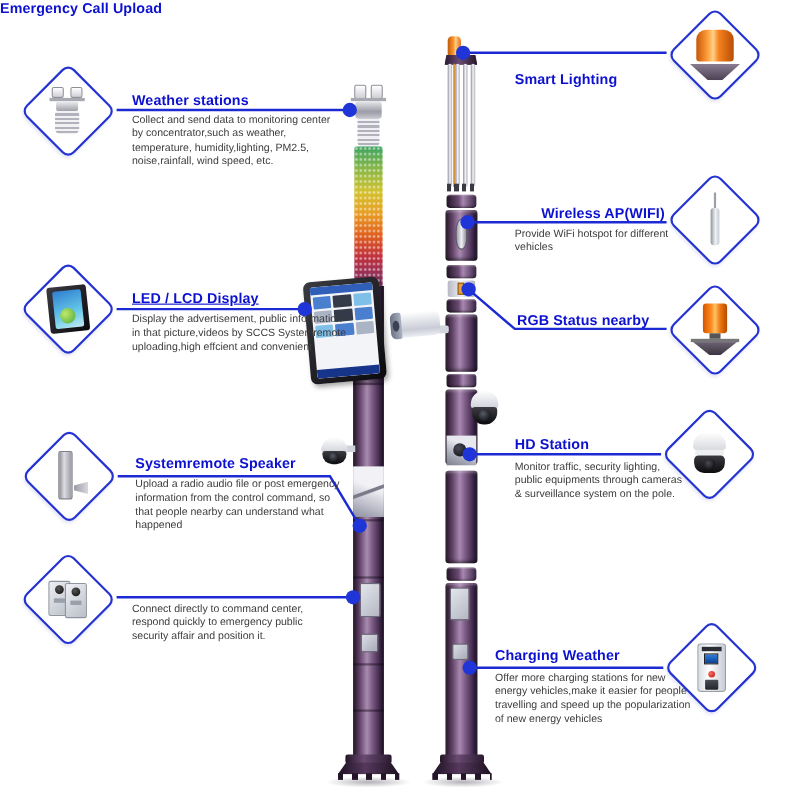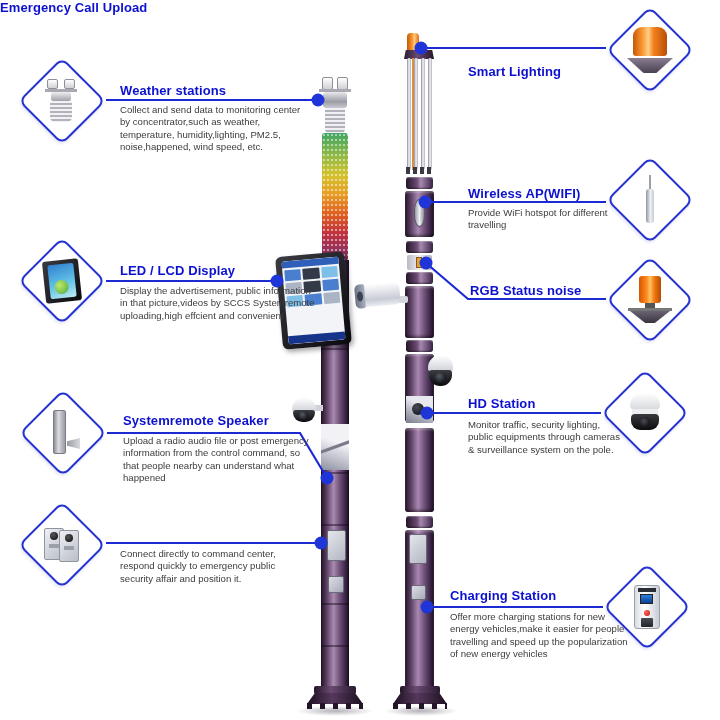--- a/index.html
+++ b/index.html
@@ -13,25 +13,25 @@
   
   .ftitle { position:absolute; z-index:7; font-size:13px; font-weight:bold; color:#0c10cf; letter-spacing:.1px; white-space:nowrap; }
   .fdesc  { position:absolute; z-index:7; font-size:9.6px; line-height:12.4px; color:#3c3c3c; }
 
   .diamond { position:absolute; z-index:8; width:62px; height:62px; background:#fff;
              border:2.4px solid #2433d2; border-radius:8px; transform:rotate(45deg);
              box-shadow:1px 2px 3px rgba(30,40,160,.12); }
   .dinner  { position:absolute; inset:0; display:flex; align-items:center; justify-content:center; transform:rotate(-45deg); }
 
   #f-weather   .diamond{left:31px; top:70px;}   #f-weather  .ftitle{left:120px;top:83px;}  #f-weather  .fdesc{left:120px;top:104px;width:190px;}
-  #f-lcd       .diamond{left:31px; top:250px;}  #f-lcd      .ftitle{left:120px;top:263px;} #f-lcd      .fdesc{left:120px;top:285px;width:196px;}
+  #f-lcd       .diamond{left:31px; top:250px;}  #f-lcd      .ftitle{left:120px;top:263px;text-decoration:underline;} #f-lcd      .fdesc{left:120px;top:285px;width:196px;}
   #f-speaker   .diamond{left:32px; top:402px;}  #f-speaker  .ftitle{left:123px;top:413px;} #f-speaker  .fdesc{left:123px;top:435px;width:192px;}
   #f-emergency .diamond{left:31px; top:514px;} #f-emergency .fdesc{left:120px;top:548px;width:182px;}
   #f-smart     .diamond{left:619px;top:19px;}   #f-smart    .ftitle{left:468px;top:36px;margin-top:28px;}
-  #f-wifi      .diamond{left:619px;top:169px;}  #f-wifi     .ftitle{left:468px;top:186px;} #f-wifi     .fdesc{left:468px;top:207px;width:150px;}
+  #f-wifi      .diamond{left:619px;top:169px;}  #f-wifi     .ftitle{left:492px;top:186px;} #f-wifi     .fdesc{left:468px;top:207px;width:150px;}
   #f-rgb       .diamond{left:619px;top:269px;}  #f-rgb      .ftitle{left:470px;top:283px;}
   #f-hd        .diamond{left:614px;top:382px;}  #f-hd       .ftitle{left:468px;top:396px;} #f-hd       .fdesc{left:468px;top:419px;width:152px;}
   #f-charging  .diamond{left:616px;top:576px;}  #f-charging .ftitle{left:450px;top:588px;} #f-charging .fdesc{left:450px;top:611px;width:178px;}
 
   
   .icon-ws{position:relative;width:36px;height:44px;}
   .ws-cup{position:absolute;top:0;width:11px;height:10px;background:linear-gradient(#fff,#cfd0d6);border:1px solid #8f8f99;border-radius:2px;}
   .ws-cup.c1{left:3px;} .ws-cup.c2{left:20px;}
   .ws-bar{position:absolute;top:10px;left:1px;width:32px;height:3px;background:#a9a9b2;}
   .ws-head{position:absolute;top:13px;left:7px;width:20px;height:9px;background:linear-gradient(#efeff2,#9fa0a8);border-radius:2px;}
@@ -282,21 +282,21 @@
         <div class="icon-ws">
             <div class="ws-cup c1"></div>
             <div class="ws-cup c2"></div>
             <div class="ws-bar"></div>
             <div class="ws-head"></div>
             <div class="ws-rib"></div>
           </div>
       </div>
     </div>
     <div class="ftitle">Weather stations</div>
-    <div class="fdesc">Collect and send data to monitoring center by concentrator,such as weather, temperature, humidity,lighting, PM2.5, noise,happened, wind speed, etc.</div>
+    <div class="fdesc">Collect and send data to monitoring center by concentrator,such as weather, temperature, humidity,lighting, PM2.5, noise,rainfall, wind speed, etc.</div>
   </div>
 
   <div id="f-lcd">
     <div class="diamond">
       <div class="dinner">
         <div class="icon-lcd">
             <div class="lcd-scr">
               <div class="lcd-globe"></div>
             </div>
           </div>
@@ -347,35 +347,35 @@
   <div id="f-wifi">
     <div class="diamond">
       <div class="dinner">
         <div class="icon-ant">
             <div class="ant-tip"></div>
             <div class="ant-body"></div>
           </div>
       </div>
     </div>
     <div class="ftitle">Wireless AP(WIFI)</div>
-    <div class="fdesc">Provide WiFi hotspot for different travelling</div>
+    <div class="fdesc">Provide WiFi hotspot for different vehicles</div>
   </div>
 
   <div id="f-rgb">
     <div class="diamond">
       <div class="dinner">
         <div class="icon-rgb">
             <div class="r-cyl"></div>
             <div class="r-neck"></div>
             <div class="r-base"></div>
             <div class="r-cone"></div>
           </div>
       </div>
     </div>
-    <div class="ftitle">RGB Status noise</div>
+    <div class="ftitle">RGB Status nearby</div>
   </div>
 
   <div id="f-hd">
     <div class="diamond">
       <div class="dinner">
         <div class="icon-ptz">
             <div class="ptz-top"></div>
             <div class="ptz-mid"></div>
             <div class="ptz-lens"></div>
           </div>
@@ -389,17 +389,17 @@
     <div class="diamond">
       <div class="dinner">
         <div class="icon-chg">
             <div class="chg-head"></div>
             <div class="chg-scr"></div>
             <div class="chg-btn"></div>
             <div class="chg-slot"></div>
           </div>
       </div>
     </div>
-    <div class="ftitle">Charging Station</div>
+    <div class="ftitle">Charging Weather</div>
     <div class="fdesc">Offer more charging stations for new energy vehicles,make it easier for people travelling and speed up the popularization of new energy vehicles</div>
   </div>
 
 </div>
 
 </body></html>

